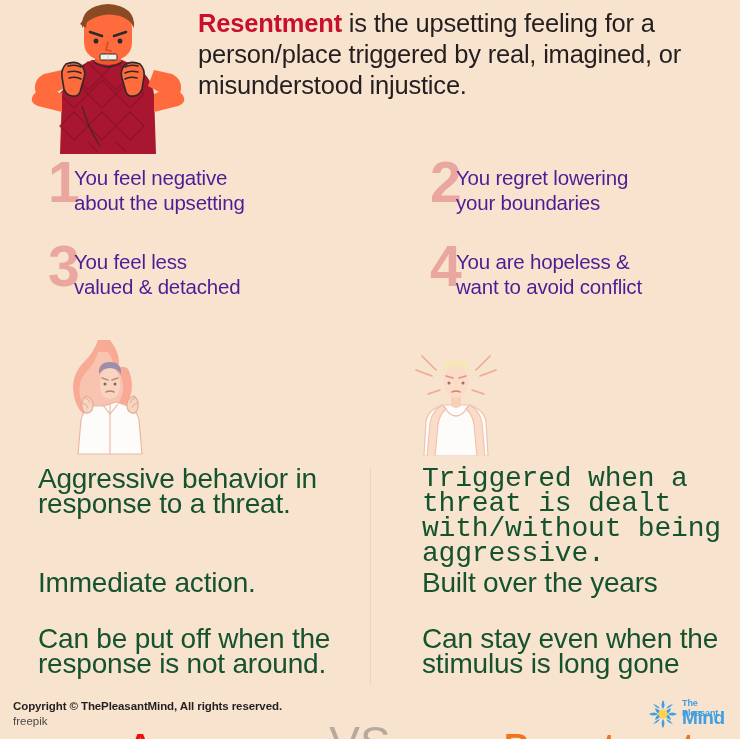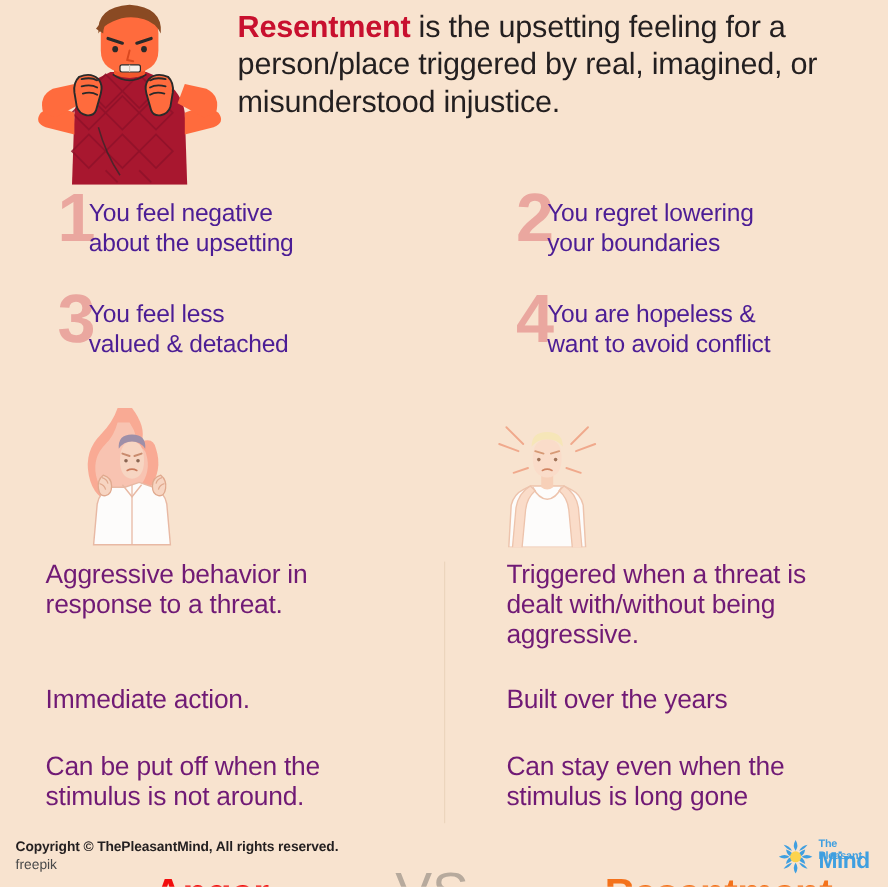--- a/index.html
+++ b/index.html
@@ -66,27 +66,27 @@
   
   .compare { position:absolute; left:0; top:466px; width:740px; height:222px; }
   .divider {
     position:absolute; left:370px; top:2px; width:1px; height:218px;
     background:#ecd5bd;
   }
   .col { position:absolute; top:0; }
   .col.left  { left:38px;  width:310px; }
   .col.right { left:422px; width:300px; }
   .cmp-item {
-    font-size:22px; line-height:25px; font-weight:400;
-    letter-spacing:-0.2px; color:#701a75; position:absolute;
+    font-size:28px; line-height:25px; font-weight:400;
+    letter-spacing:-0.2px; color:#14532d; position:absolute;
   }
   .p1 { top:0px; }
   .p2 { top:104px; }
   .p3 { top:160px; }
-  .rp1 { top:0px; }
+  .rp1 { top:0px;font-family:Liberation Mono, monospace; }
   .rp2 { top:104px; }
   .rp3 { top:160px; }
 
   
   .footer { position:absolute; left:0; top:690px; width:740px; height:49px; }
   .copy {
     position:absolute; left:13px; top:10px;
     font-size:11.5px; font-weight:700; color:#231f20; letter-spacing:-0.1px;text-align:right;
   }
   .freepik {
@@ -284,21 +284,21 @@
     <div class="vs-mid">VS</div>
     <div class="vs-label-res">Resentment</div>
   </div>
 
   <div class="compare">
     <div class="divider"></div>
 
     <div class="col left">
       <div class="cmp-item p1">Aggressive behavior in response to a threat.</div>
       <div class="cmp-item p2">Immediate action.</div>
-      <div class="cmp-item p3">Can be put off when the stimulus is not around.</div>
+      <div class="cmp-item p3">Can be put off when the response is not around.</div>
     </div>
 
     <div class="col right">
       <div class="cmp-item rp1">Triggered when a threat is dealt with/without being aggressive.</div>
       <div class="cmp-item rp2">Built over the years</div>
       <div class="cmp-item rp3">Can stay even when the stimulus is long gone</div>
     </div>
   </div>
 
   <div class="footer">

